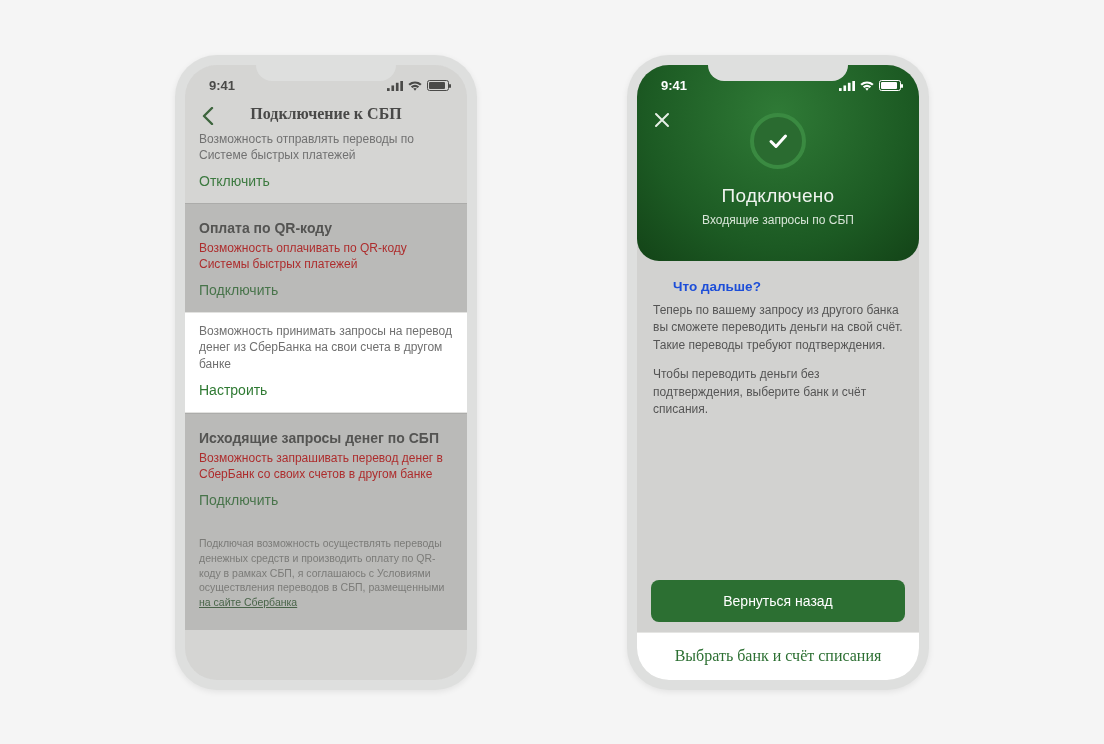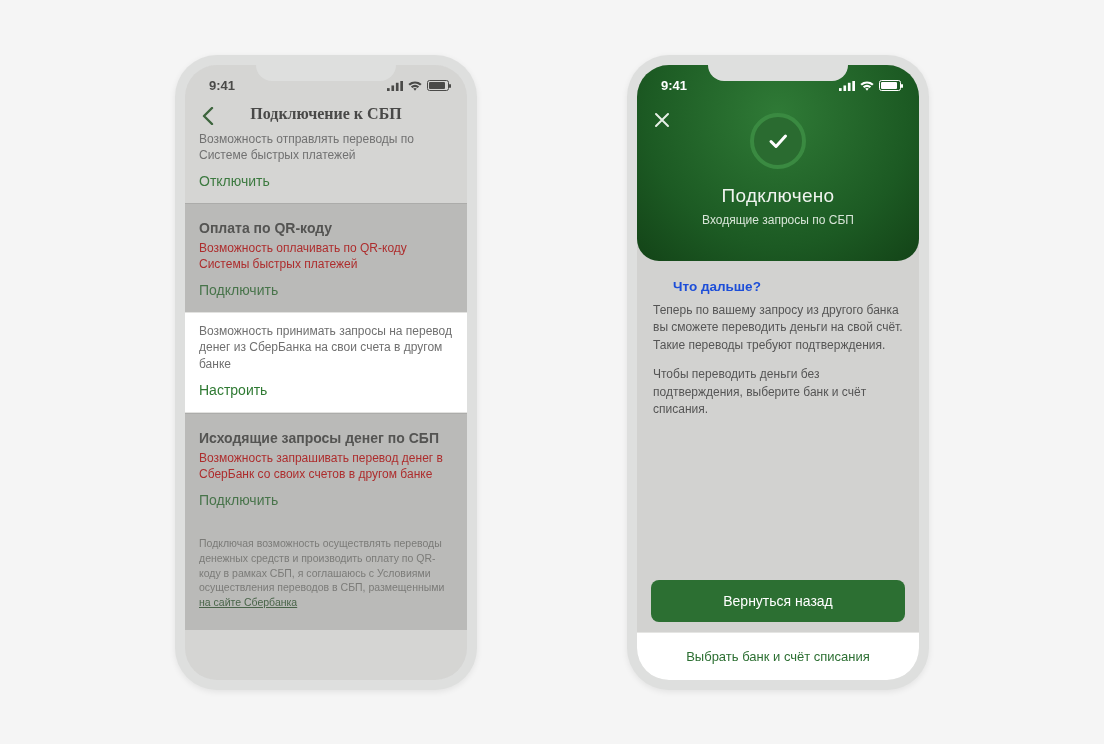--- a/index.html
+++ b/index.html
@@ -153,22 +153,23 @@
     margin: 0 14px 10px;
     background:#2c6f32; color:#fff;
     height:42px; border-radius:8px;
     display:flex; align-items:center; justify-content:center;
     font-size:14px;
   }
   .btn-white {
     background:#ffffff; color:#2c6f32;
     height:48px;
     display:flex; align-items:center; justify-content:center;
-    font-size:13px; font-weight:500;
+    font-size:16px; font-weight:500;
     border-top:1px solid #e5e5e3;
+    font-family:Liberation Serif, serif;
   }
 
   svg { display:block; }
 </style>
 </head>
 <body>
 
 <div class="stage">
 
   <div class="phone p1">

